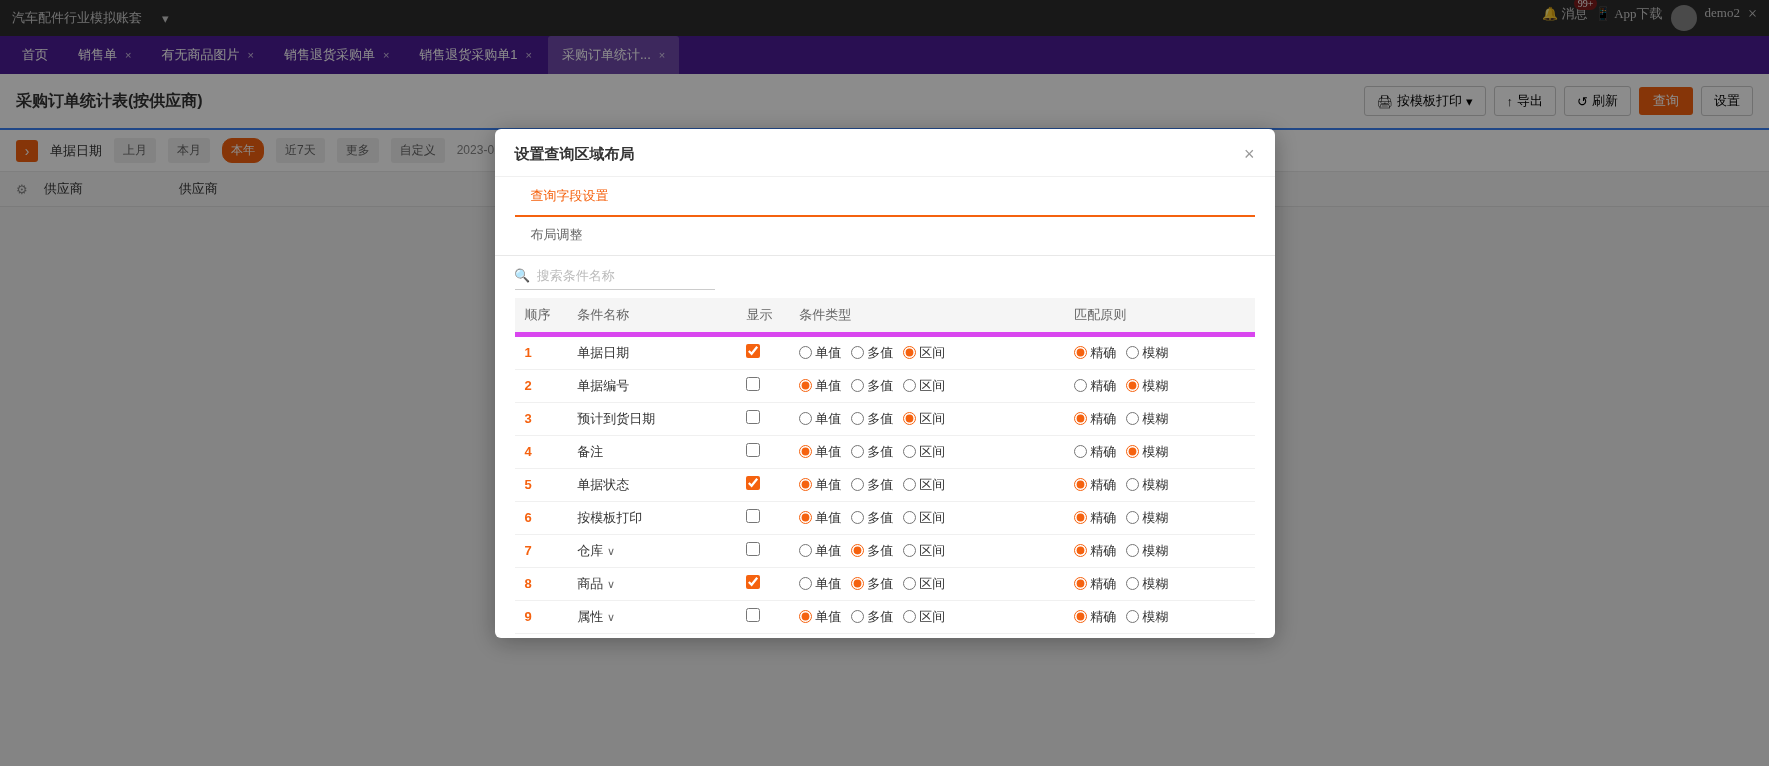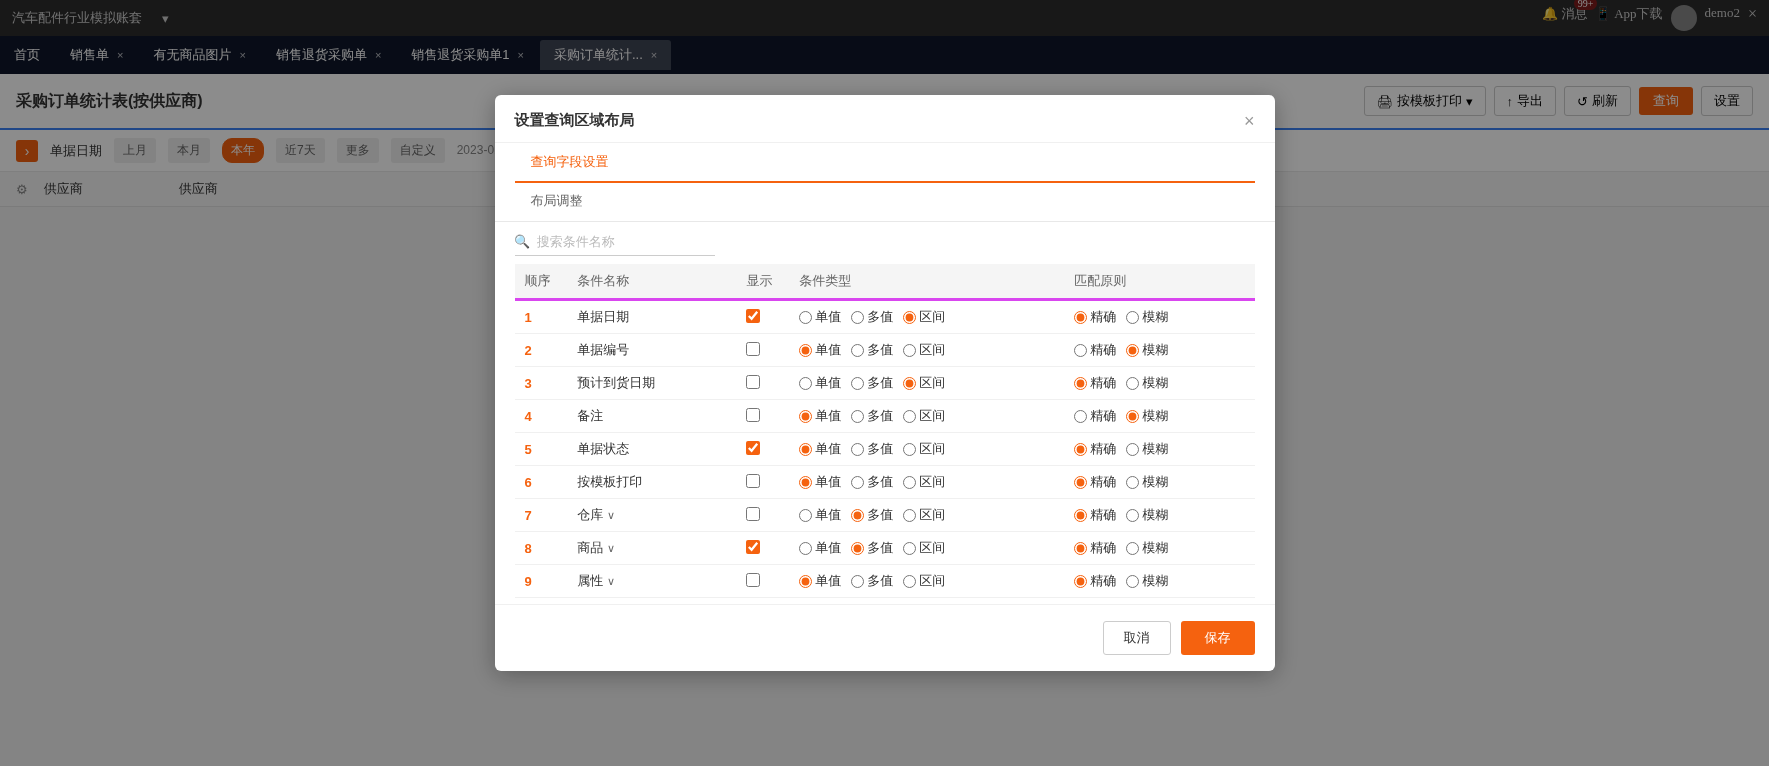--- a/index.html
+++ b/index.html
@@ -15,25 +15,24 @@
       justify-content: space-between;
     }
     .top-bar-left { color: #ccc; font-size: 13px; display: flex; align-items: center; gap: 20px; }
     .top-bar-right { display: flex; align-items: flex-start; gap: 8px; color: #ccc; font-size: 13px; font-family: Liberation Serif, serif; }
     .top-bar-right .notif { position: relative; cursor: pointer; }
     .badge { background: #7f1d1d; color: white; font-size: 10px; border-radius: 10px; padding: 1px 4px; position: absolute; top: -8px; right: -10px; }
     .top-bar-right .close-btn { color: #ccc; cursor: pointer; font-size: 16px; }
 
     
     .nav-tabs {
-      background: #0f172a;
+      background: #4c1d95;
       height: 38px;
       display: flex;
-      align-items: center;
-      padding: 0 0;
+      padding: 0 8px;
       gap: 2px;
     }
     .nav-tab {
       padding: 6px 14px;
       color: #fff;
       font-size: 13px;
       cursor: pointer;
       border-radius: 3px 3px 0 0;
       display: flex;
       align-items: center;
@@ -176,21 +175,21 @@
     table.settings-table th {
       background: #f5f5f5;
       padding: 8px 10px;
       text-align: left;
       font-weight: normal;
       color: #666;
       font-size: 13px;
       position: sticky;
       top: 0;
       z-index: 2;
-      border-bottom: 3px solid #d946ef;
+      border-bottom: 5px solid #d946ef;
     }
     table.settings-table td {
       padding: 7px 10px;
       border-bottom: 1px solid #f0f0f0;
       font-size: 13px;
       vertical-align: middle;
     }
     table.settings-table tr:last-child td { border-bottom: none; }
 
     
@@ -697,22 +696,14 @@
                       <span>模糊</span>
                     </label>
                   </div>
                 </td>
               </tr>
             </tbody>
         </table>
       </div>
     </div>
 
-    <div class="dialog-footer">
-      <button class="btn-cancel">
-        <span>取消</span>
-      </button>
-      <button class="btn-save">
-        <span>保存</span>
-      </button>
-    </div>
   </div>
 </div>
 
 </body></html>

